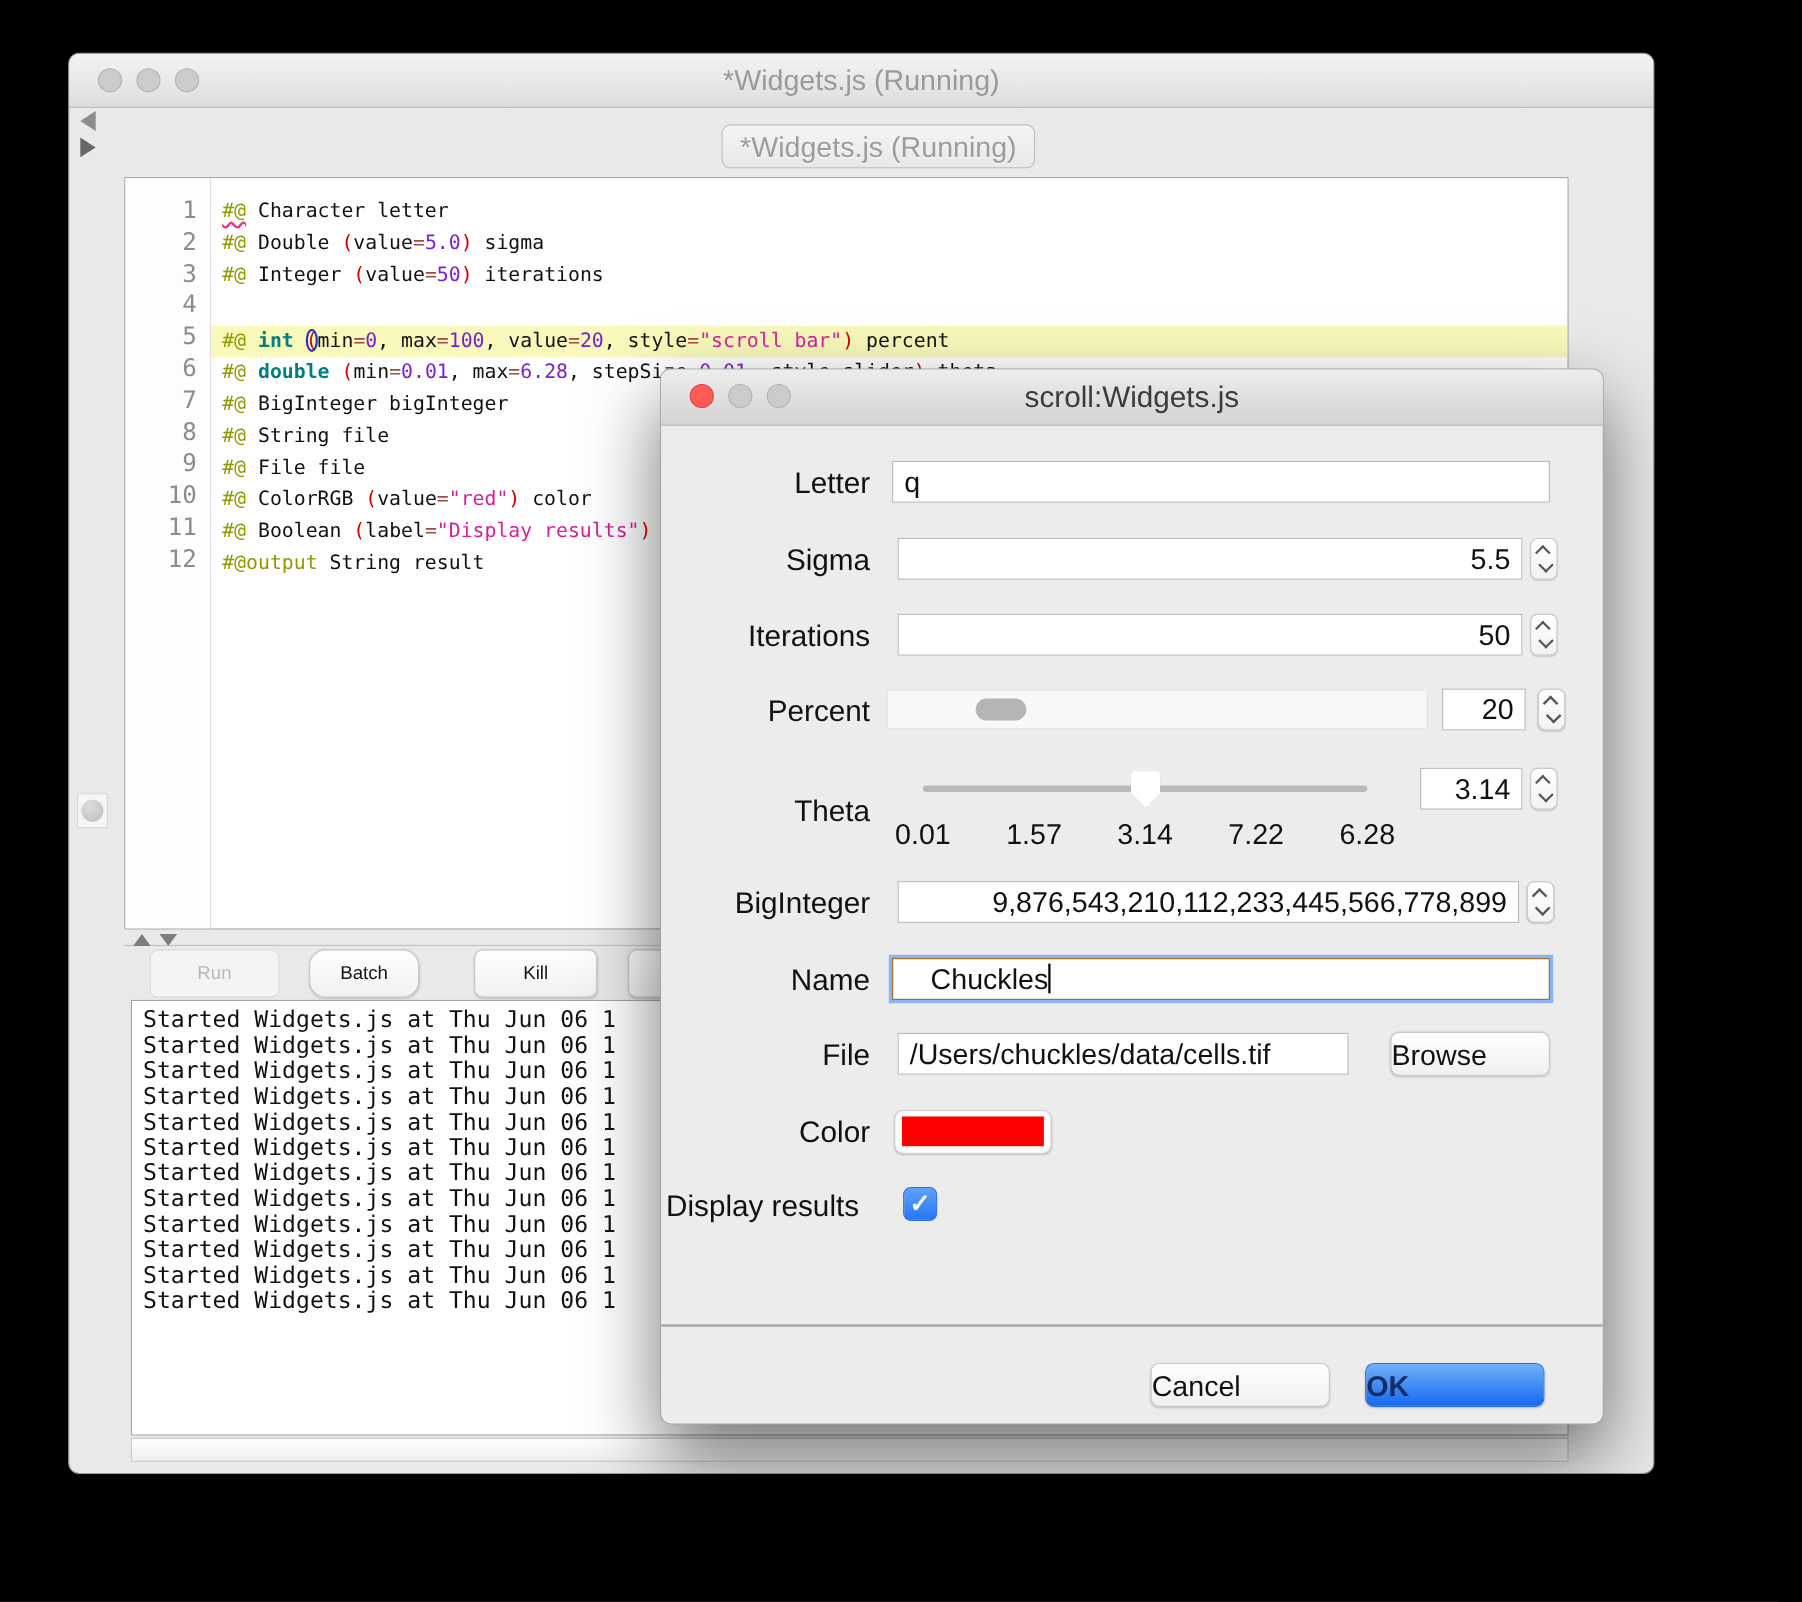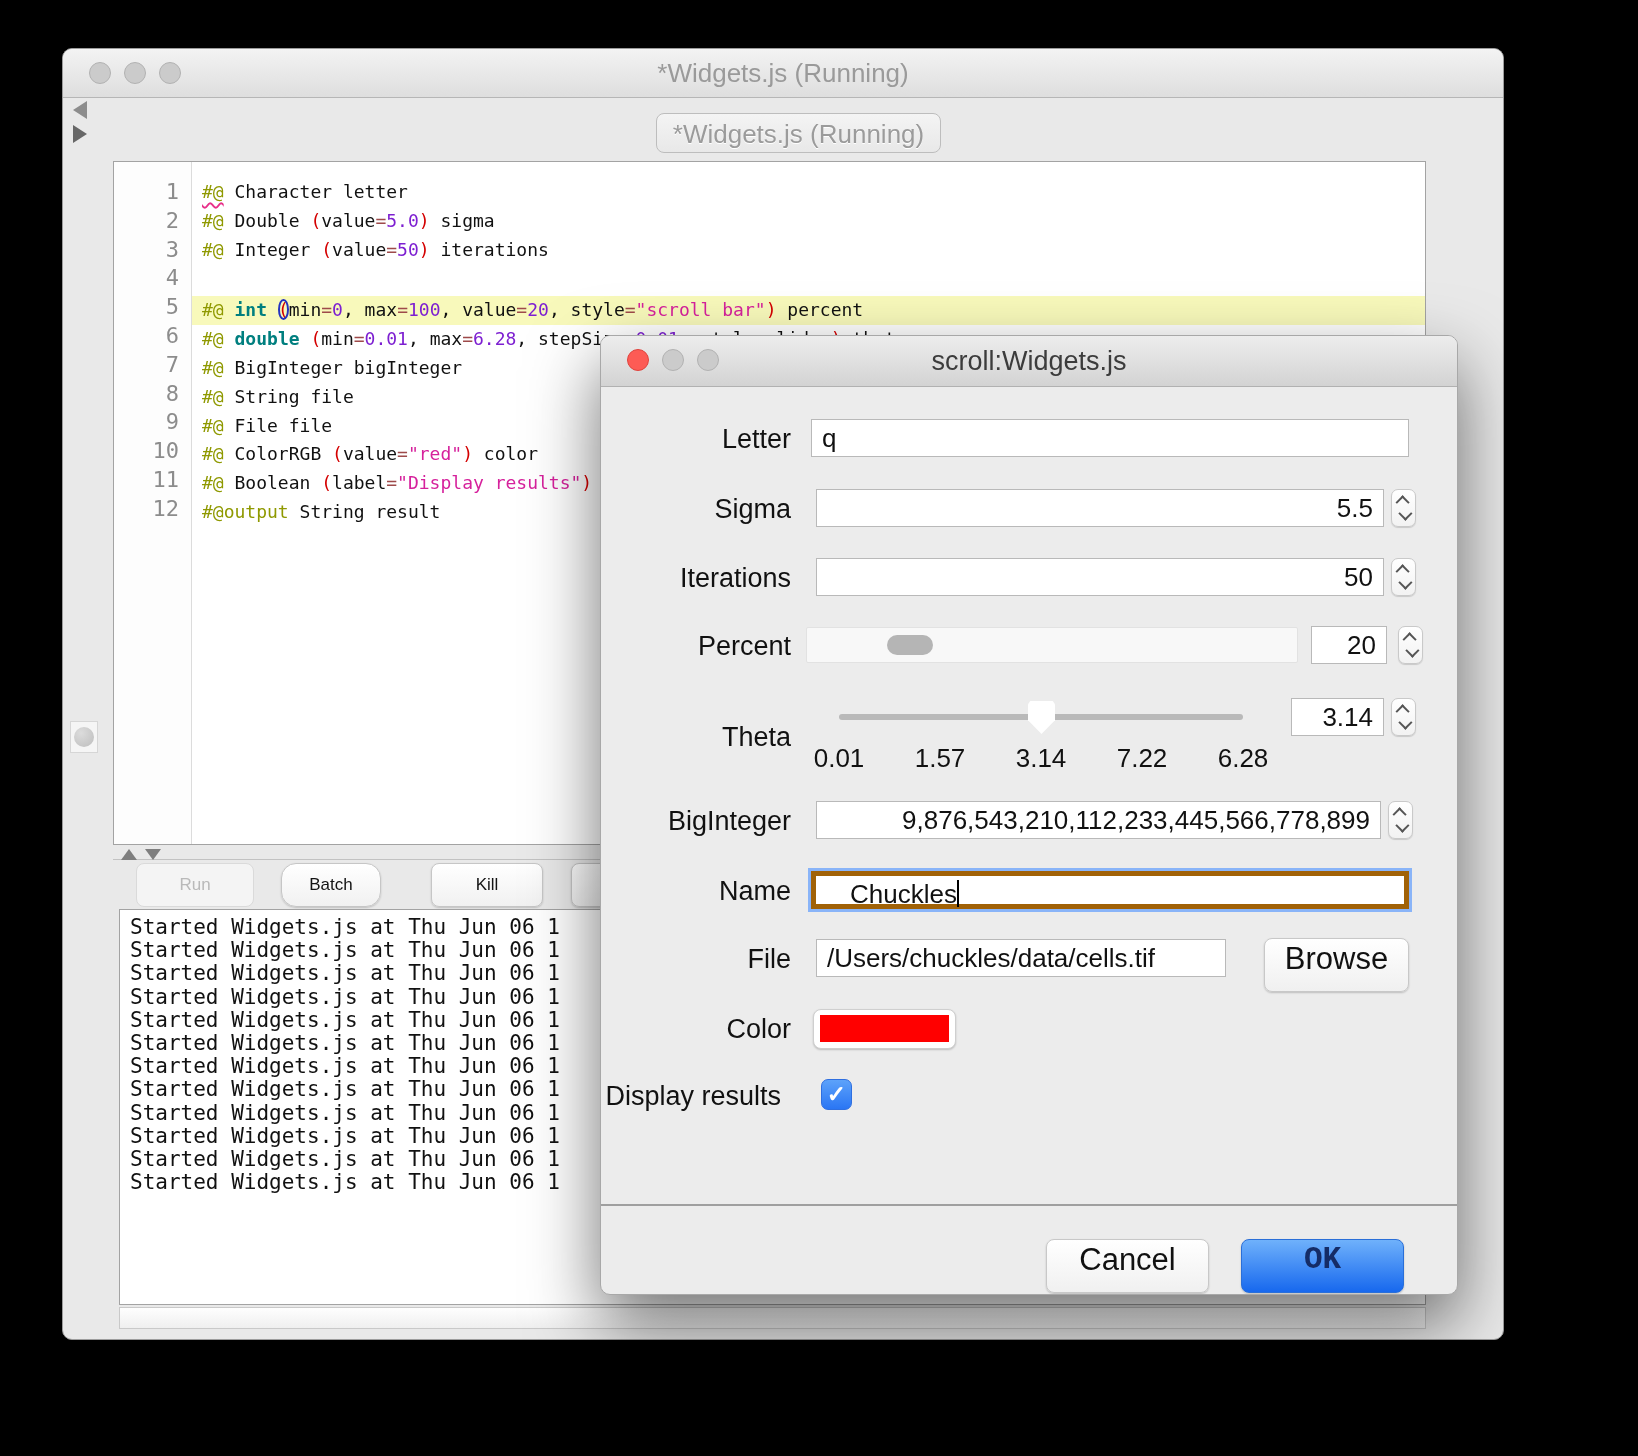--- a/index.html
+++ b/index.html
@@ -113,37 +113,37 @@
 
   
   .slidertrack{position:absolute;height:6px;border-radius:3px;background:#b9b9b9;}
   .sliderthumb{position:absolute;width:27px;height:33px;background:#fff;
     clip-path:polygon(8% 0,92% 0,100% 10%,100% 58%,50% 100%,0 58%,0 10%);
     filter:drop-shadow(0 1px 2px rgba(0,0,0,.45));}
   .ticks{position:absolute;height:32px;}
   .tick{position:absolute;transform:translateX(-50%);font-size:26px;color:#111;white-space:nowrap;}
 
   
-  .field.focused{border:5px solid #a16207;box-shadow:0 0 0 3px rgba(120,170,250,.85);padding-left:34px;}
+  .field.focused{border:1px solid #a16207;box-shadow:0 0 0 3px rgba(120,170,250,.85);padding-left:34px;}
   .caret{display:inline-block;width:2px;height:27px;background:#000;vertical-align:-4px;}
 
-  .push-btn{position:absolute;height:54px;border-radius:8px;box-sizing:border-box;
+  .push-btn{position:absolute;height:40px;border-radius:8px;box-sizing:border-box;
     background:linear-gradient(#ffffff,#f0f0f0);border:1px solid #c8c8c8;
-    box-shadow:0 1px 2px rgba(0,0,0,.2);font-size:31px;color:#111;
-    text-align:center;line-height:40px;}
+    box-shadow:0 1px 2px rgba(0,0,0,.2);font-size:26px;color:#111;
+    line-height:40px;}
   .swatch-btn{position:absolute;width:143px;height:40px;border-radius:8px;background:#fff;
     border:1px solid #cfcfcf;box-shadow:0 1px 2px rgba(0,0,0,.2);box-sizing:border-box;}
   .swatch-fill{position:absolute;left:6px;top:5px;right:6px;bottom:6px;background:#ff0000;}
   .checkbox{position:absolute;width:31px;height:31px;border-radius:7px;
     background:linear-gradient(#5da2fa,#2a76f4);border:1px solid #2f6fe0;box-sizing:border-box;
     color:#fff;font-size:23px;font-weight:bold;text-align:center;line-height:29px;}
   .dlg-sep{position:absolute;left:0;width:100%;height:2px;background:#9f9f9f;}
   .btn-cancel{left:445px;top:853px;width:163px;}
   .btn-ok{left:640px;top:853px;width:163px;background:linear-gradient(#6fb1fb,#1768ee);
-    border:1px solid #2a6fd8;color:#152c66;font-weight:bold;font-family:Liberation Mono, monospace;}
+    border:1px solid #2a6fd8;color:#152c66;font-weight:bold;}
 </style>
 </head>
 <body>
 
 <div class="stage">
 
   <div class="main-window">
     <div class="titlebar">
       <div class="light l1"></div>
       <div class="light l2"></div>

